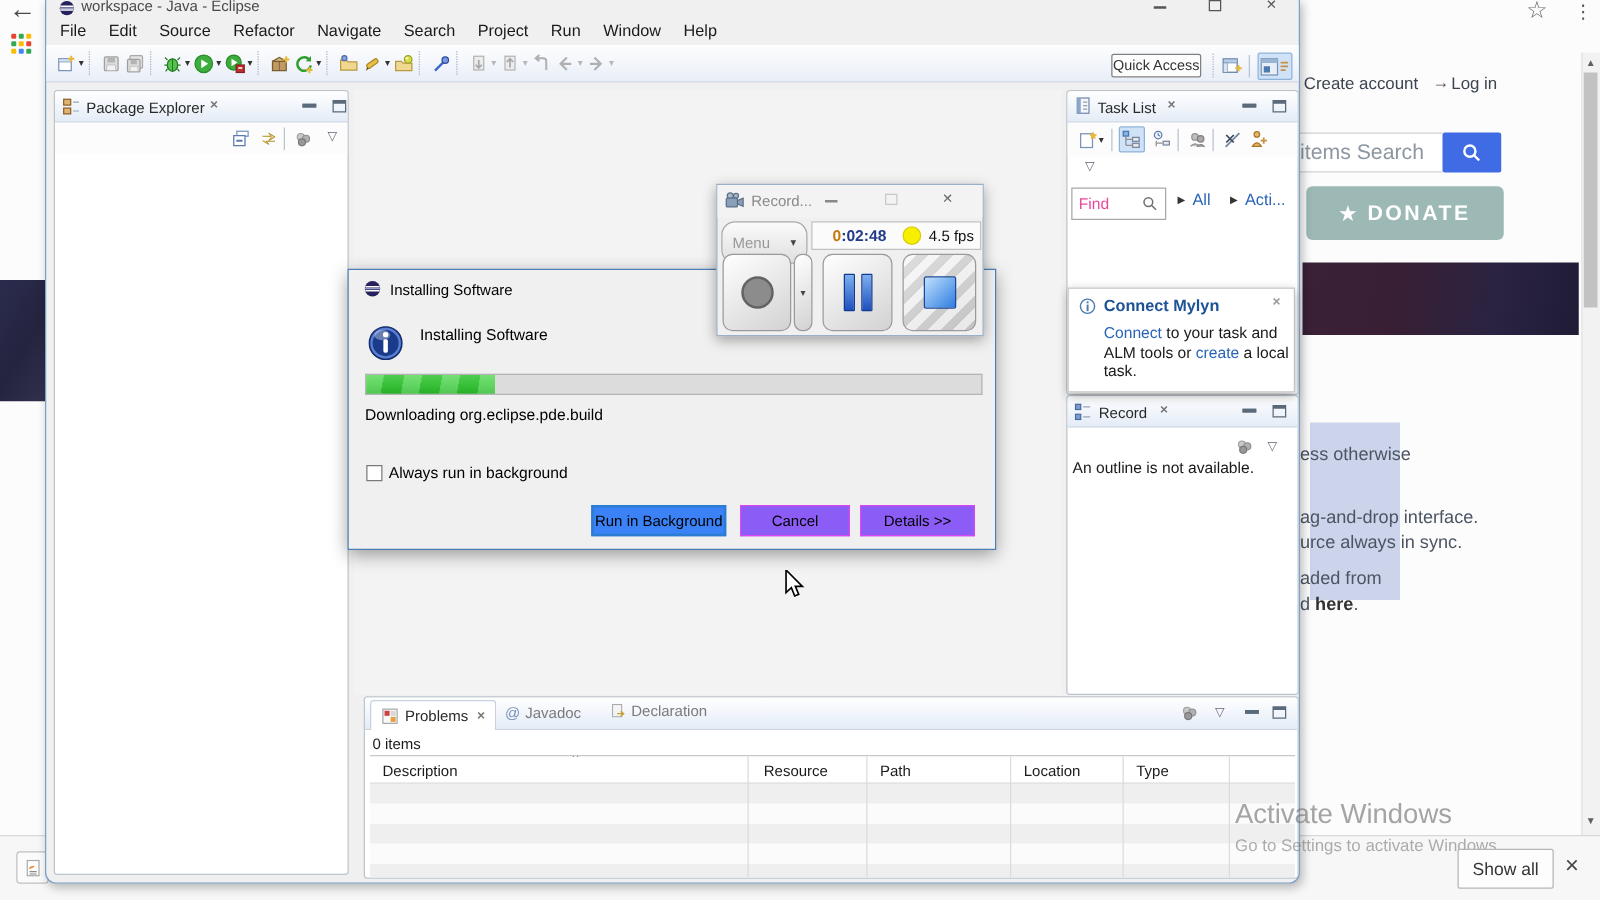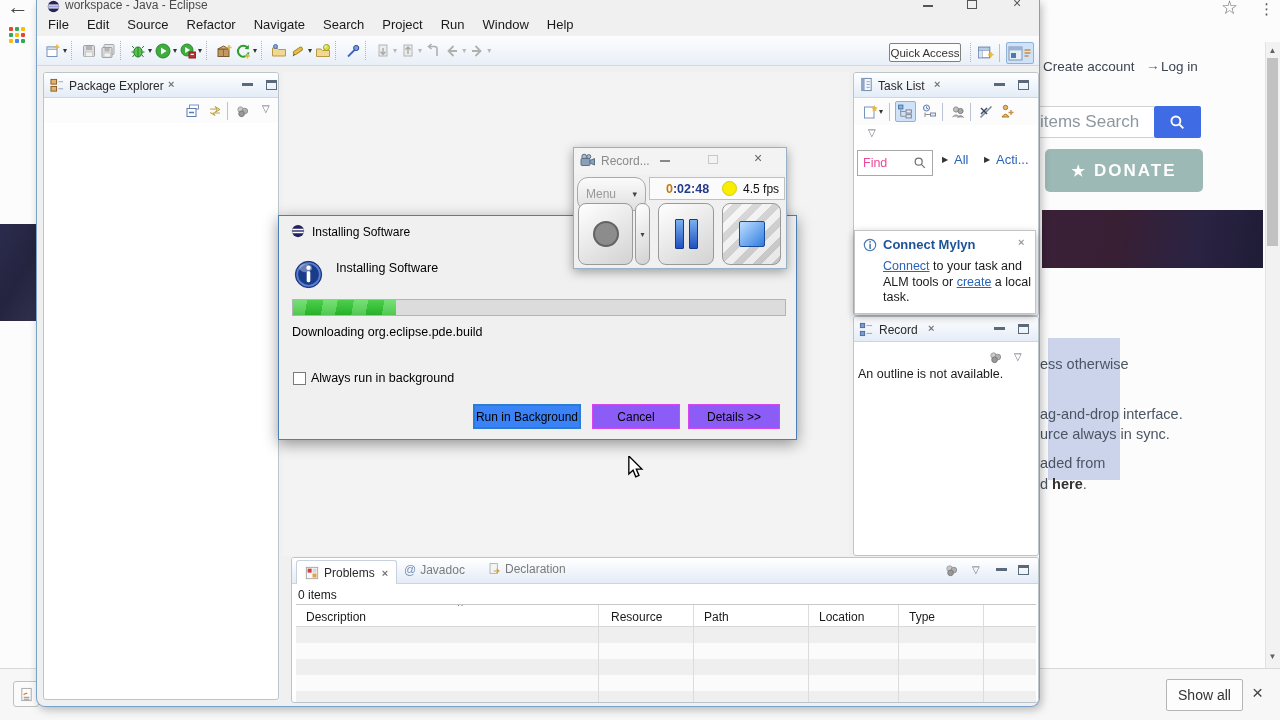--- a/index.html
+++ b/index.html
@@ -54,21 +54,21 @@
 
   .panel{background:#fff;border:1px solid #bcc4cc;border-radius:3px;overflow:hidden}
   .phead{background:linear-gradient(#ffffff,#e4ecf7);border-bottom:1px solid #ccd6e2;height:25px;position:relative}
   .ptab-label{font-size:12px;color:#2a2a2a}
   .ptab-x{font-size:11px;color:#777;font-weight:bold}
   .pmin{width:11px;height:3px;background:#5a6a7a;border:1px solid #5a6a7a}
   .pmax{width:11px;height:10px;border:1px solid #5a6a7a;border-top:3px solid #5a6a7a}
   .viewmenu{font-size:10px;color:#667}
   .gray-tab{font-size:12px;color:#7a7a7a}
   .bluelink{color:var(--link)}
-  .u{text-decoration:underline}
+  .u{}
 
   .find-box{border:1px solid #a8a8a8;background:#fff;display:flex;align-items:center;padding:0 5px}
   .find-txt{font-size:12.5px;color:#ec4899;flex:1}
   .tl-sel{background:#cfe2f8;border:1px solid #8fb2d8;border-radius:2px}
 
   .mylyn{background:#fff;border:1px solid #c4c4c4;box-shadow:0 3px 8px rgba(0,0,0,.3);z-index:15}
   .mylyn-title{font-size:13px;font-weight:bold;color:#1d5396}
   .mylyn-body{font-size:12.5px;color:#1a1a1a;line-height:1.24}
 
   .col-line{border-right:1px solid #dcdcdc}
@@ -632,18 +632,22 @@
     </div>
     <div class="abs rbtn" style="left:84px;top:55px;width:56px;height:62px">
       <span class="pausebar" style="margin-right:5px"></span>
       <span class="pausebar"></span>
     </div>
     <div class="abs rbtn striped" style="left:148px;top:55px;width:59px;height:62px">
       <span class="stopsq"></span>
     </div>
   </div>
 
+  <div class="abs" style="left:988px;top:638px;z-index:50">
+    <div class="watermark1 txt">Activate Windows</div>
+    <div class="watermark2 txt" style="margin-top:5px">Go to Settings to activate Windows.</div>
+  </div>
 
   <svg class="abs" style="left:627px;top:456px;z-index:70" width="17" height="24" viewBox="0 0 12 18">
     <path d="M1 0 L1 13.5 L4.2 10.6 L6.2 15.6 L8.6 14.6 L6.6 9.8 L10.8 9.8 Z" fill="#fff" stroke="#000" stroke-width="1"></path>
   </svg>
 
 </div>
 
 </body></html>

